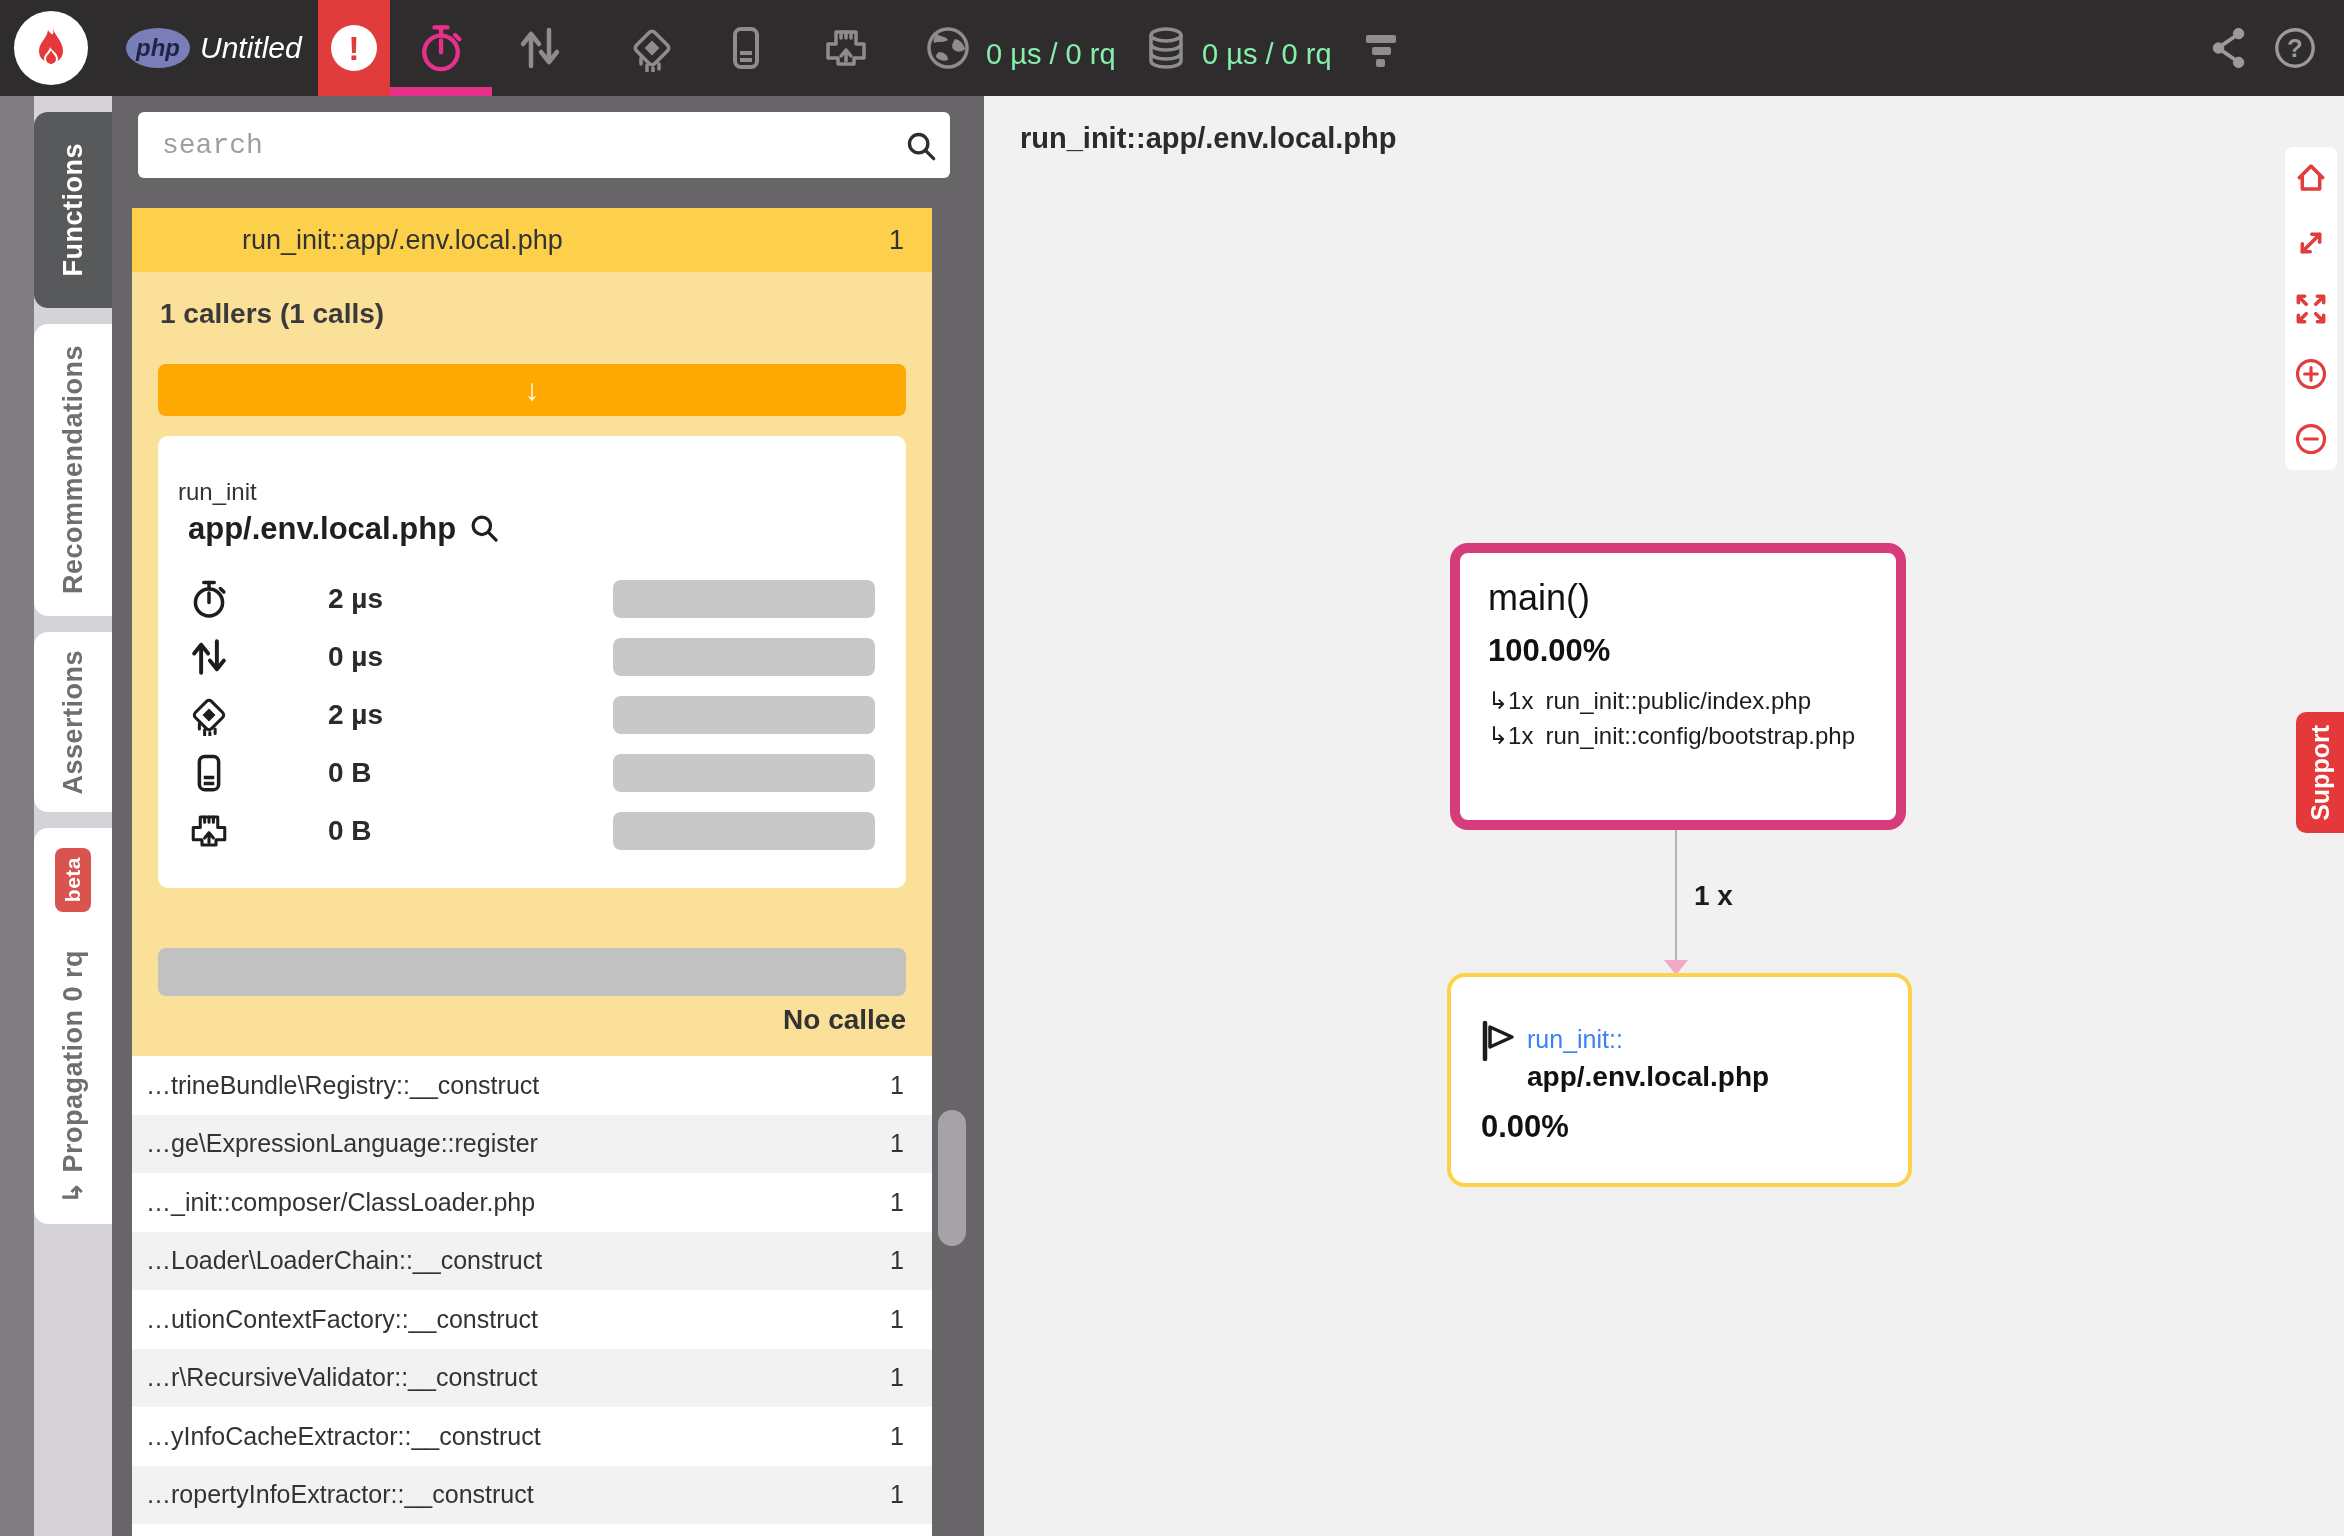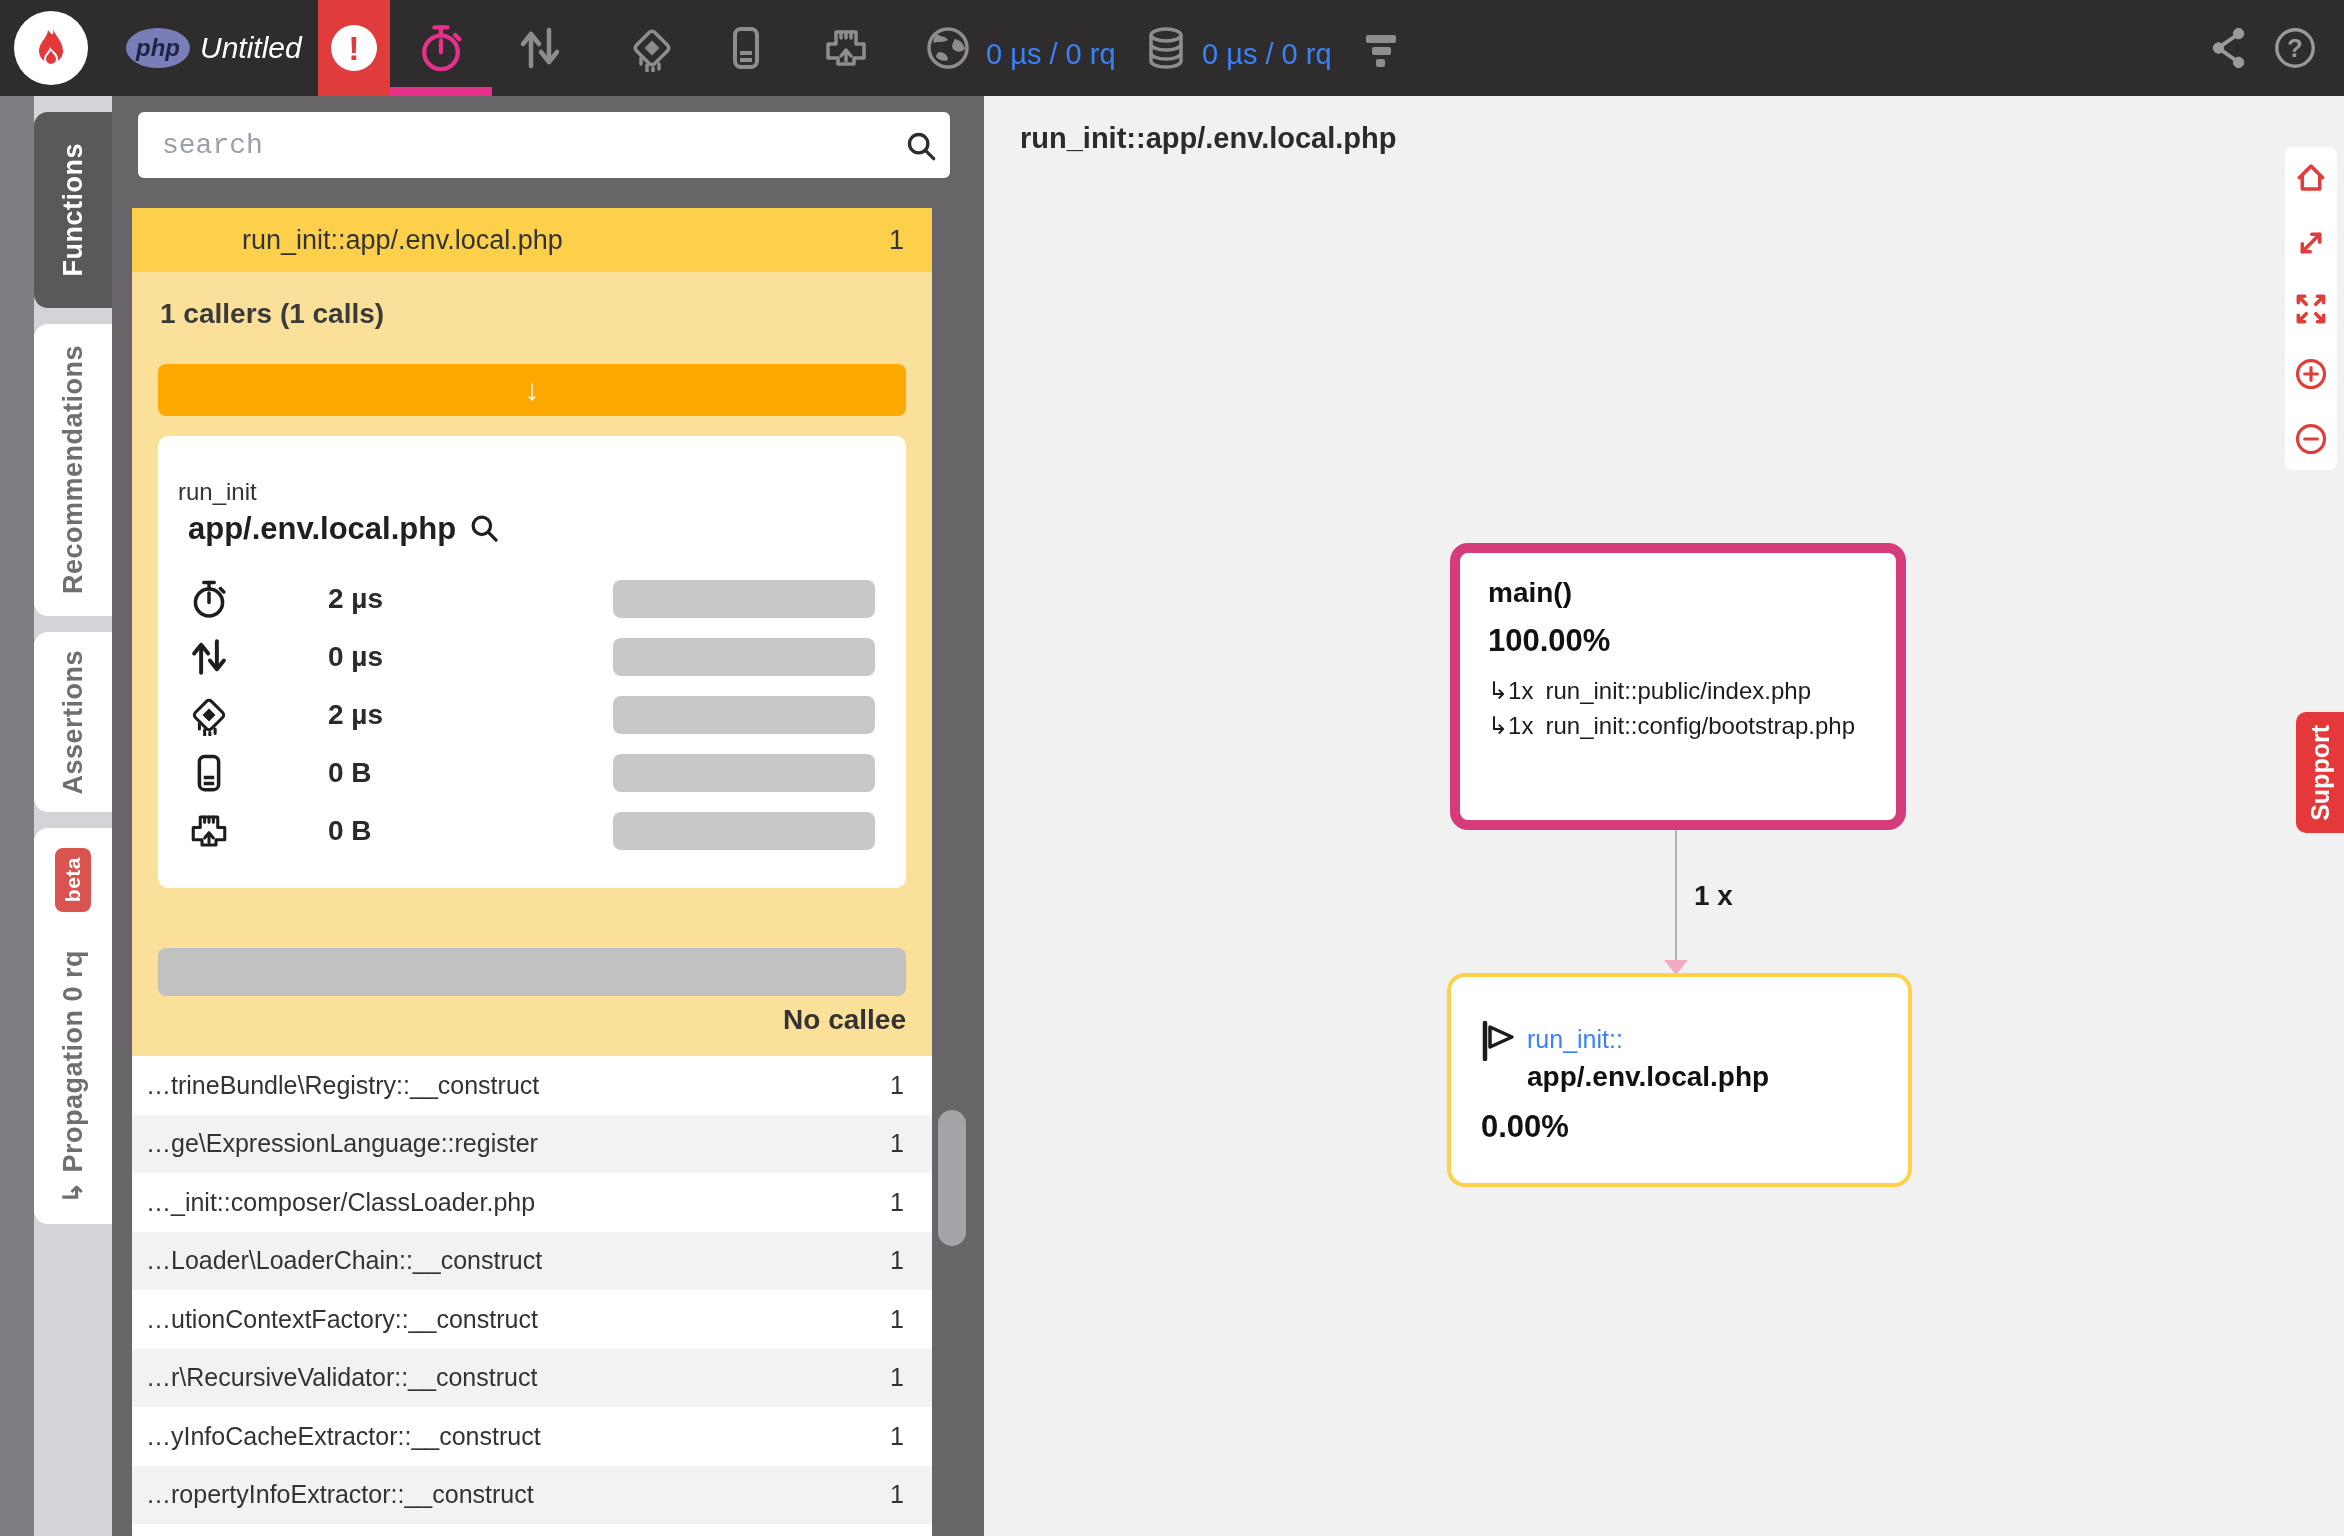--- a/index.html
+++ b/index.html
@@ -17,21 +17,21 @@
   .profile-name { position:absolute; left:200px; top:0; height:96px; display:flex; align-items:center;
     color:#fff; font-size:30px; font-style:italic; }
   .tile { position:absolute; top:0; height:96px; display:flex; align-items:center; justify-content:center; }
   .err-tile { left:318px; width:72px; background:#e03c3c; }
   .err-circle { width:46px; height:46px; background:#fff; border-radius:50%; display:flex;
     align-items:center; justify-content:center; color:#e03c3c; font-size:34px; font-weight:bold; }
   .time-tile { left:390px; width:102px; color:#e7308c; }
   .time-tile::after { content:""; position:absolute; left:0; bottom:0; width:100%; height:9px; background:#e7308c; }
   .bar-icon { position:absolute; top:24px; width:48px; height:48px; color:#8e8c8c; }
   .bar-stat { position:absolute; top:0; height:108px; display:flex; align-items:center;
-    color:#3b82f6; font-size:29px; }
+    color:#86efac; font-size:29px; }
   .right-icon { position:absolute; top:25px; width:46px; height:46px; color:#9b999a; }
 
   
   .rail { position:absolute; top:96px; left:0; width:112px; bottom:0; background:#d5d3d7; }
   .rail-shadow { position:absolute; left:0; top:0; width:34px; height:100%; background:#7f7d81; }
   .vtext { writing-mode:vertical-rl; transform:rotate(180deg); }
   .tab { position:absolute; left:34px; width:78px; border-radius:14px 0 0 14px;
     display:flex; align-items:center; justify-content:center; cursor:pointer;
     font-weight:bold; font-size:27px; letter-spacing:.5px; }
   .tab-functions { top:16px; height:196px; background:#58595b; color:#fff; }
@@ -85,21 +85,21 @@
   .fn-row:nth-child(even) { background:#f2f2f2; }
   .fn-row .fn-row-name { padding-left:14px; white-space:nowrap; }
   .scroll-thumb { position:absolute; left:826px; top:1014px; width:28px; height:136px;
     background:#a5a3a8; border-radius:14px; cursor:grab; }
 
   
   .canvas { position:absolute; top:96px; left:984px; right:0; bottom:0; background:#f2f1f2; }
   .canvas-title { position:absolute; left:36px; top:26px; font-size:29px; font-weight:bold; color:#2b2b2b; }
   .node-main { position:absolute; left:466px; top:447px; width:456px; height:287px; background:#fff;
     border:10px solid #d63c79; border-radius:18px; padding:24px 0 0 28px; cursor:pointer; }
-  .nm-title { font-size:28px; font-weight:bold; color:#111; }
+  .nm-title { font-size:36px; font-weight:normal; color:#111; }
   .nm-pct { font-size:31px; font-weight:bold; color:#111; margin-top:14px; }
   .nm-callees { margin-top:14px; font-size:24px; color:#1c1c1c; line-height:35px; }
   .nm-callees .pfx { margin-right:12px; }
   .edge-line { position:absolute; left:691px; top:734px; width:2px; height:132px; background:#b3b1b3; }
   .edge-arrow { position:absolute; left:680px; top:864px; width:0; height:0;
     border-left:12px solid transparent; border-right:12px solid transparent; border-top:15px solid #f0aac6; }
   .edge-label { position:absolute; left:710px; top:784px; font-size:28px; font-weight:bold; color:#1c1c1c; }
   .node-target { position:absolute; left:463px; top:877px; width:465px; height:214px; background:#fff;
     border:4px solid #fcd24b; border-radius:18px; padding:44px 0 0 30px; cursor:pointer; }
   .nt-line1 { display:flex; align-items:center; gap:10px; font-size:25px; color:#3b82f6; }

